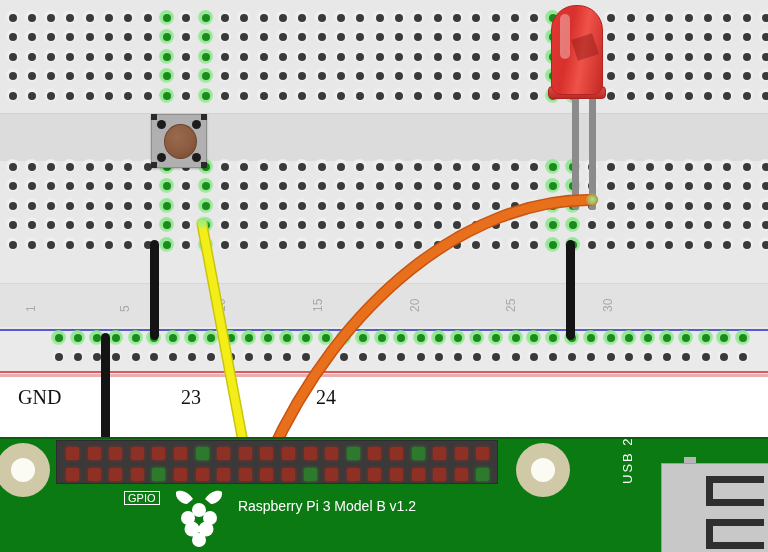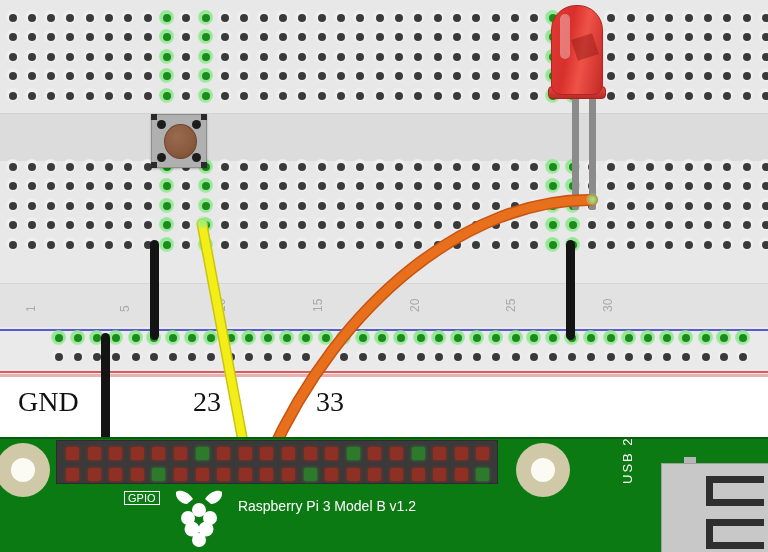--- a/index.html
+++ b/index.html
@@ -76,21 +76,21 @@
            font-size:14px;line-height:17px;text-align:center;}
   .usb-text{position:absolute;left:620px;top:484px;color:#fff;font-size:13px;
             letter-spacing:2px;transform:rotate(-90deg);transform-origin:left top;
             font-family:"Liberation Sans",sans-serif;white-space:nowrap;}
   .usb-body{position:absolute;left:661px;top:463px;width:107px;height:89px;background:#c8c8c8;
             border:1px solid #9f9f9f;}
   .usb-slot{position:absolute;background:#2f2f2f;}
   .usb-nub{position:absolute;left:684px;top:457px;width:12px;height:8px;background:#b5b5b5;}
 
   
-  .pinlabel{position:absolute;font-family:"Liberation Serif",serif;font-size:28px;color:#111;}
+  .pinlabel{position:absolute;font-family:"Liberation Serif",serif;font-size:20px;color:#111;}
 
   svg.overlay{position:absolute;left:0;top:0;width:768px;height:552px;pointer-events:none;}
 </style>
 </head>
 <body>
 
 <div id="stage">
 
   <div class="bb">
     <div class="bb-top-strip"></div>
@@ -620,22 +620,22 @@
 
     <path d="M592,200 C470,198 340,300 269,458" stroke="#c85412" stroke-width="12" fill="none" stroke-linecap="round"></path>
     <path d="M592,200 C470,198 340,300 269,458" stroke="#e8701d" stroke-width="9" fill="none" stroke-linecap="round"></path>
   </svg>
 
   <div class="wire-tip" style="left:196px;top:216px;"></div>
   <div class="wire-tip" style="left:586px;top:193px;"></div>
 
   <div id="pinlabels-layer">
       <div class="pinlabel" style="left: 18px; top: 386px;">GND</div>
-      <div class="pinlabel" style="left: 193px; top: 386px;">23</div>
-      <div class="pinlabel" style="left: 316px; top: 386px;">33</div>
+      <div class="pinlabel" style="left: 181px; top: 386px;">23</div>
+      <div class="pinlabel" style="left: 316px; top: 386px;">24</div>
     </div>
 
   <div class="pi"></div>
 
   <div class="mount" style="left:-4px;top:443px;"></div>
   <div class="mount" style="left:516px;top:443px;"></div>
 
   <div class="gpio-blk"></div>
   <div id="gpio-pins">
       <div class="gpin" style="left: 66px; top: 447px;"></div>

